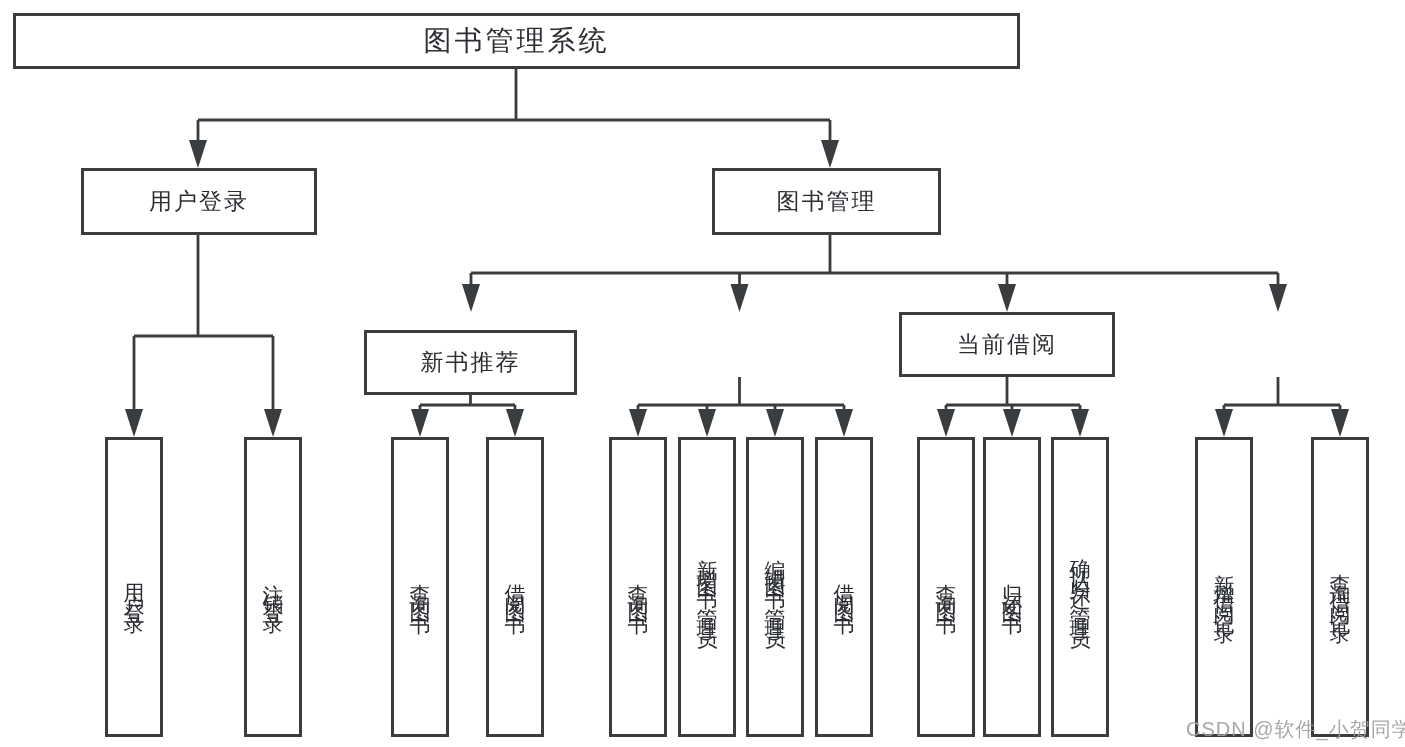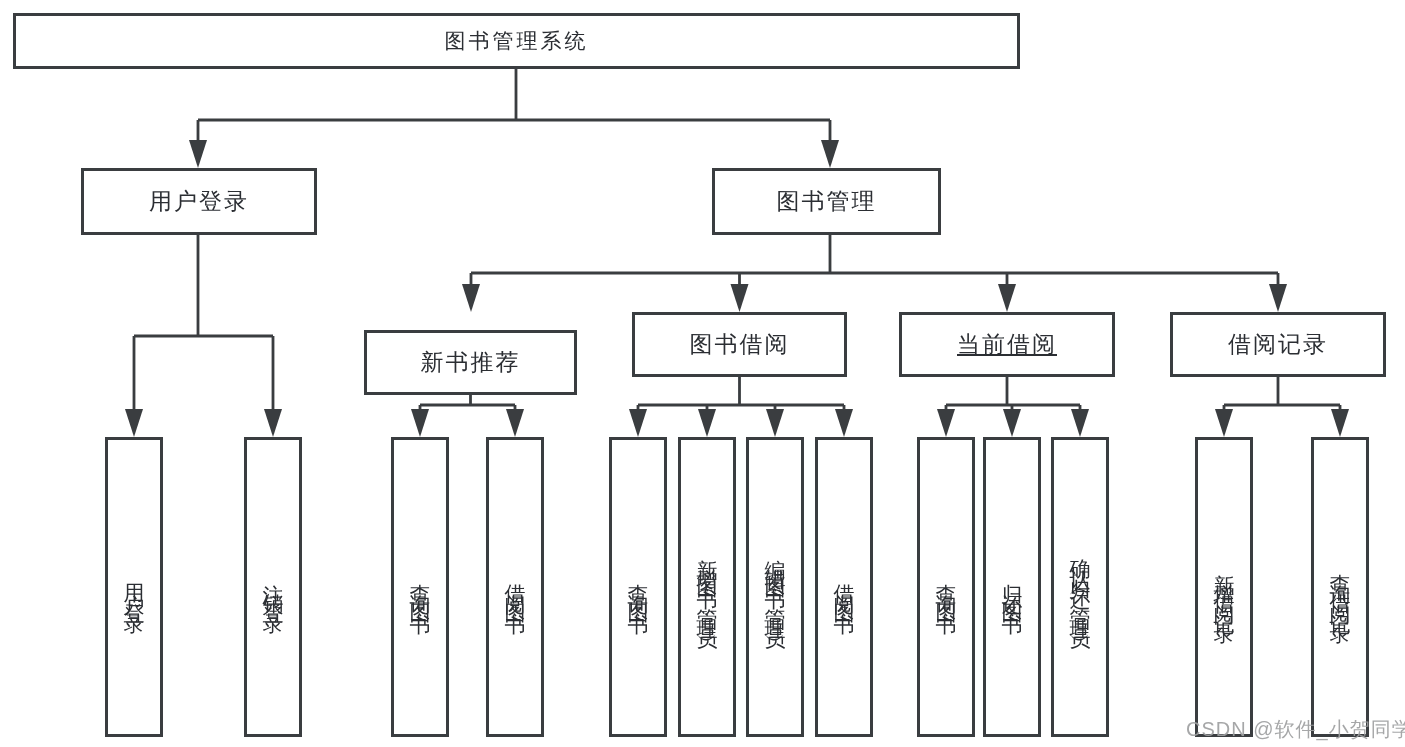--- a/index.html
+++ b/index.html
@@ -26,21 +26,21 @@
     position: absolute;
     box-sizing: border-box;
     border: 3px solid #3a3d40;
     background: #ffffff;
     display: flex;
     align-items: center;
     justify-content: center;
     color: #2b2e33;
   }
   .root-box {
-    font-size: 21px;
+    font-size: 28px;
     letter-spacing: 3px;
   }
   .hbox {
     font-size: 23px;
     letter-spacing: 2px;
   }
   .vbox {
     writing-mode: vertical-rl;
     font-size: 21px;
   }
@@ -120,28 +120,22 @@
   <div class="box hbox" style="left:81px; top:168px; width:236px; height:67px;">
     <span>用户登录</span>
   </div>
   <div class="box hbox" style="left:712px; top:168px; width:229px; height:67px;">
     <span>图书管理</span>
   </div>
 
   <div class="box hbox" style="left:364px; top:312px; width:213px; height:65px;margin-top:18px;">
     <span>新书推荐</span>
   </div>
-  <div class="box hbox" style="left:632px; top:312px; width:215px; height:65px;">
-    <span>图书借阅</span>
-  </div>
-  <div class="box hbox" style="left:899px; top:312px; width:216px; height:65px;text-decoration:underline;">
+  <div class="box hbox" style="left:899px; top:312px; width:216px; height:65px;">
     <span>当前借阅</span>
-  </div>
-  <div class="box hbox" style="left:1170px; top:312px; width:216px; height:65px;">
-    <span>借阅记录</span>
   </div>
 
   <div class="box vbox" style="left:105px; top:437px; width:58px; height:300px;">
     <span>用户登录</span>
   </div>
   <div class="box vbox" style="left:244px; top:437px; width:58px; height:300px;">
     <span>注销登录</span>
   </div>
 
   <div class="box vbox" style="left:391px; top:437px; width:58px; height:300px;">

